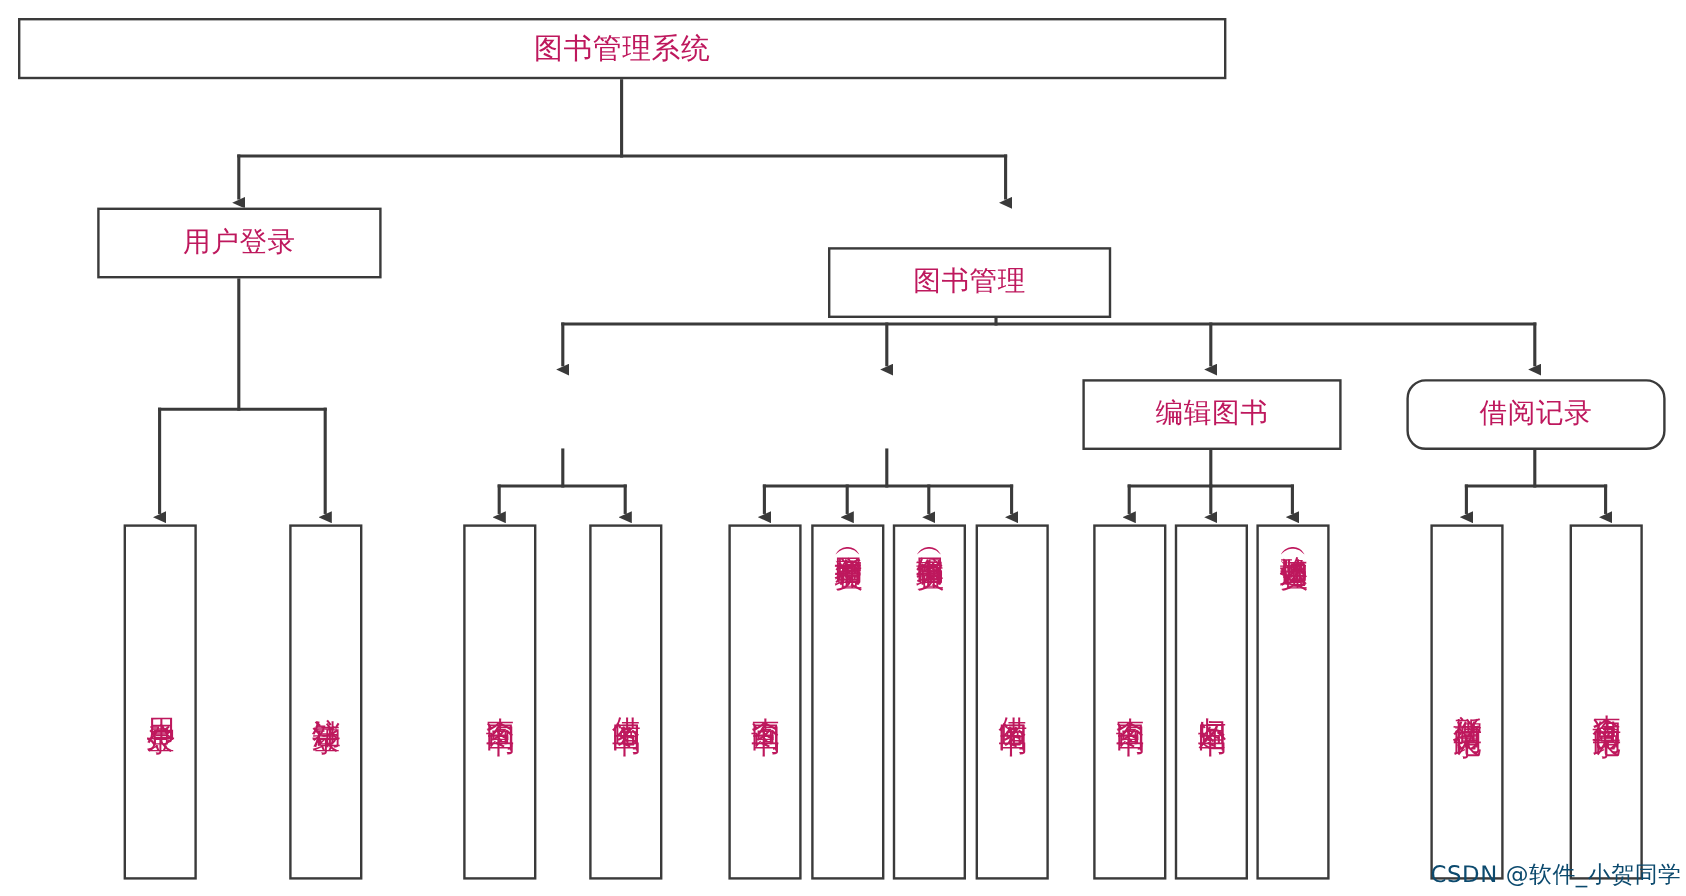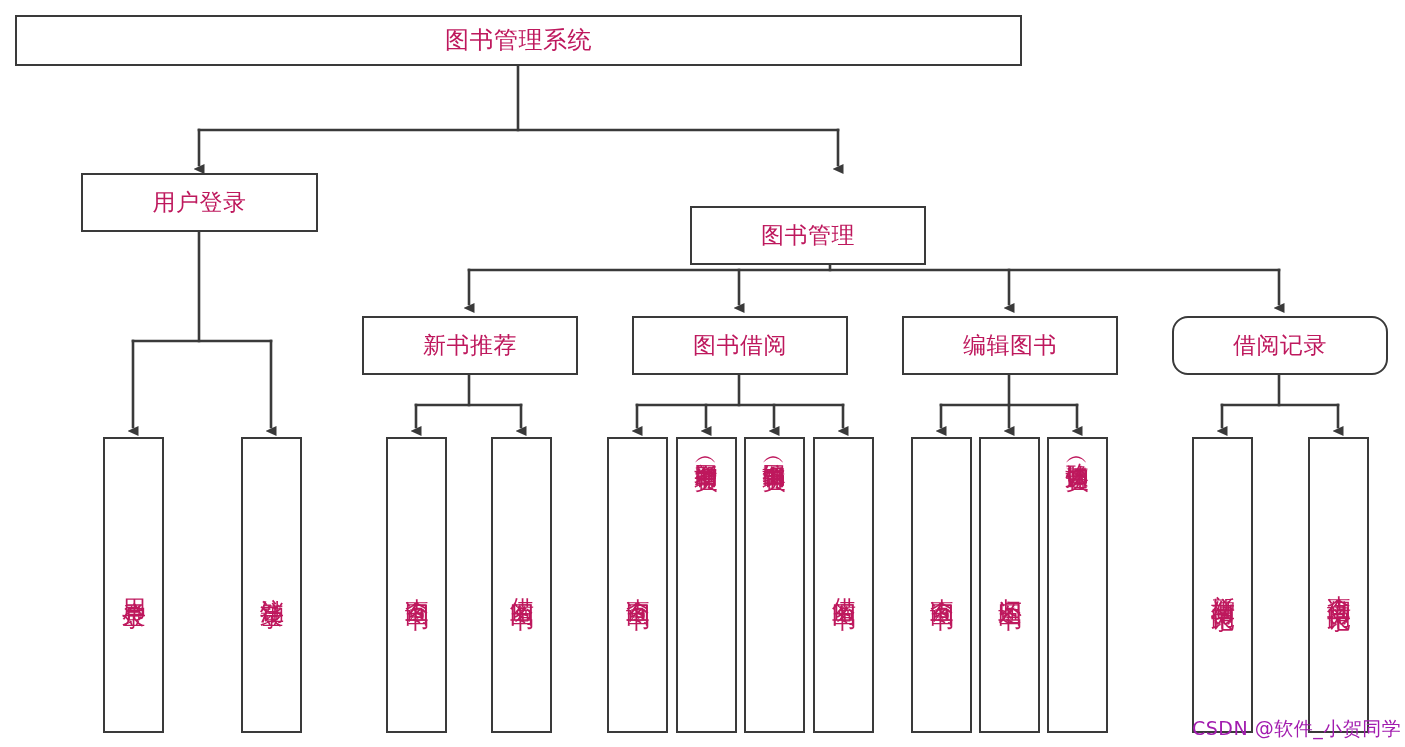--- a/index.html
+++ b/index.html
@@ -69,21 +69,21 @@
     letter-spacing: 1px;
   }
   
   .node.v.mid {
     align-items: center;
     padding-top: 0;
   }
   .watermark {
     position: absolute;
     font-size: 19px;
-    color: #a21caf;
+    color: #0c4a6e;
     white-space: nowrap;
     z-index: 3;
     letter-spacing: 0.5px;
   }
 </style>
 </head>
 <body>
 
 <div id="canvas">
 
@@ -141,26 +141,20 @@
     <span class="lbl">图书管理系统</span>
   </div>
 
   <div class="node h" style="left:81px; top:173px; width:237px; height:59px;">
     <span class="lbl">用户登录</span>
   </div>
   <div class="node h" style="left:690px; top:173px; width:236px; height:59px;margin-top:33px;">
     <span class="lbl">图书管理</span>
   </div>
 
-  <div class="node h" style="left:362px; top:316px; width:216px; height:59px;">
-    <span class="lbl">新书推荐</span>
-  </div>
-  <div class="node h" style="left:632px; top:316px; width:216px; height:59px;">
-    <span class="lbl">图书借阅</span>
-  </div>
   <div class="node h" style="left:902px; top:316px; width:216px; height:59px;">
     <span class="lbl">编辑图书</span>
   </div>
   <div class="node h" style="left:1172px; top:316px; width:216px; height:59px;border-radius:16px;">
     <span class="lbl">借阅记录</span>
   </div>
 
   <div class="node v mid" style="left:103px; top:437px; width:61px; height:296px;">
     <span class="lbl">用户登录</span>
   </div>

